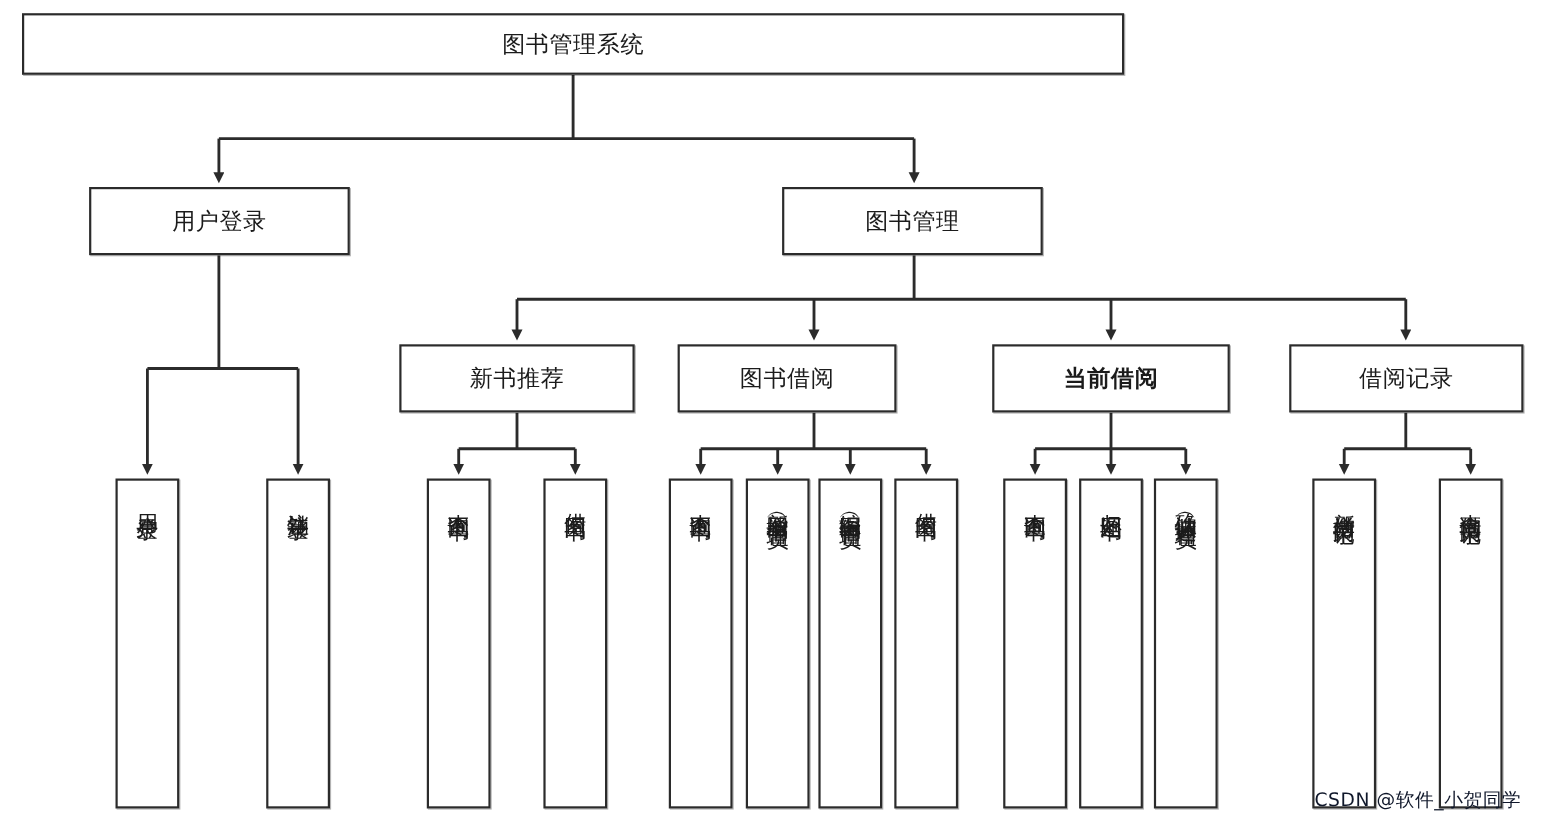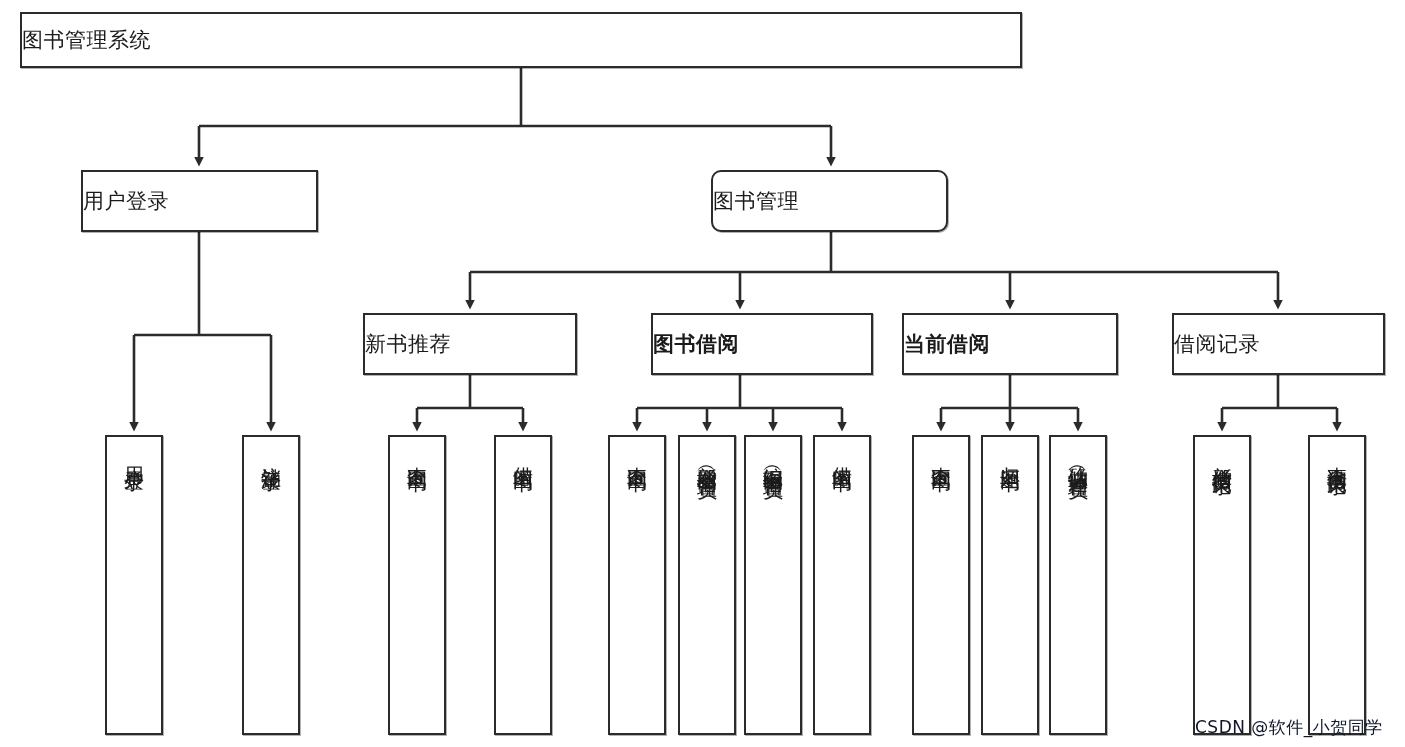--- a/index.html
+++ b/index.html
@@ -28,20 +28,21 @@
     width: 1405px;
     height: 747px;
     pointer-events: none;
   }
   .node {
     position: absolute;
     background: #ffffff;
     border: 2px solid #2b2b2b;
     display: flex;
     align-items: center;
+    justify-content: center;
     box-shadow: 1px 1px 0 rgba(0,0,0,0.30);
   }
   .node-label {
     font-size: 21px;
     line-height: 1.25;
     letter-spacing: 0.5px;
     color: #1b1b1b;
     white-space: nowrap;
   }
   .node.vertical {
@@ -122,28 +123,28 @@
     </g>
   </svg>
 
   <div class="node" style="left:20px; top:12px; width:1002px; height:56px;">
     <span class="node-label">图书管理系统</span>
   </div>
 
   <div class="node" style="left:81px; top:170px; width:237px; height:62px;">
     <span class="node-label">用户登录</span>
   </div>
-  <div class="node" style="left:711px; top:170px; width:237px; height:62px;border-radius:10px;">
+  <div class="node" style="left:711px; top:170px; width:237px; height:62px;">
     <span class="node-label">图书管理</span>
   </div>
 
   <div class="node" style="left:363px; top:313px; width:214px; height:62px;">
     <span class="node-label">新书推荐</span>
   </div>
-  <div class="node" style="left:651px; top:313px; width:222px; height:62px;font-weight:bold;">
+  <div class="node" style="left:616px; top:313px; width:199px; height:62px;">
     <span class="node-label">图书借阅</span>
   </div>
   <div class="node" style="left:902px; top:313px; width:216px; height:62px;font-weight:bold;">
     <span class="node-label">当前借阅</span>
   </div>
   <div class="node" style="left:1172px; top:313px; width:213px; height:62px;">
     <span class="node-label">借阅记录</span>
   </div>
 
   <div class="node vertical" style="left:105px; top:435px; width:58px; height:300px;">

